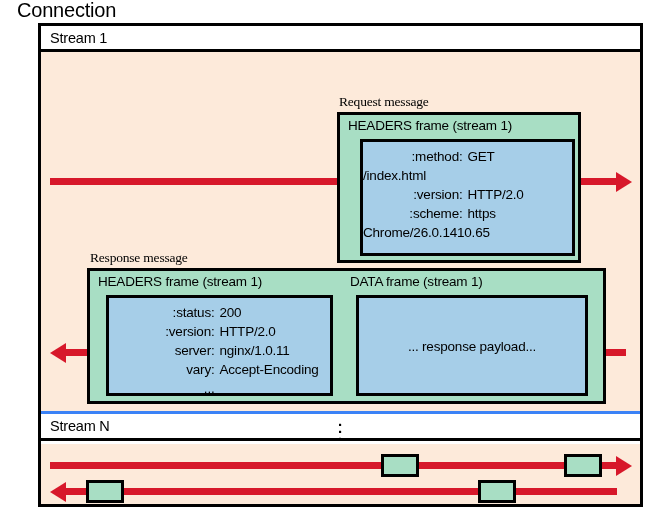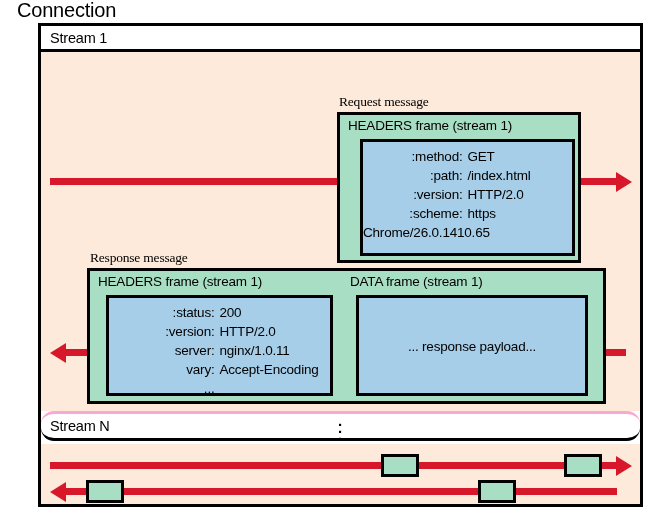--- a/index.html
+++ b/index.html
@@ -55,21 +55,21 @@
     box-sizing: border-box;
     background: #ffffff;
     border-bottom: 3px solid #000;
     font-size: 14.5px;
     letter-spacing: -0.2px;
     padding-left: 9px;
     display: flex;
     align-items: center;
   }
   #stream1-header { top: 0; height: 26px; }
-  #streamN-header { top: 385px; height: 30px; border-top: 3px solid #f9a8d4; border-radius: 13px; }
+  #streamN-header { top: 385px; height: 30px; border-top: 3px solid #3b82f6; }
 
   .vertical-dots {
     position: absolute;
     left: 296px;
     top: 3px;
     width: 6px;
     text-align: center;
     font-size: 15px;
     line-height: 7px;
     font-weight: bold;
@@ -212,21 +212,20 @@
       <div class="frame-green" style="left:296px; top:60px; width:244px; height:151px;">
         <div class="frame-title">HEADERS frame (stream 1)</div>
 
         <div class="frame-blue" style="left:20px; top:24px; width:215px; height:117px;">
           <div class="kv">
             <div class="kv-row">
               <span class="kv-key">:method:</span>
               <span class="kv-val">GET</span>
             </div>
             <div class="kv-row">
-              <span class="kv-key">:path:</span>
               <span class="kv-val">/index.html</span>
             </div>
             <div class="kv-row">
               <span class="kv-key">:version:</span>
               <span class="kv-val">HTTP/2.0</span>
             </div>
             <div class="kv-row">
               <span class="kv-key">:scheme:</span>
               <span class="kv-val">https</span>
             </div>

